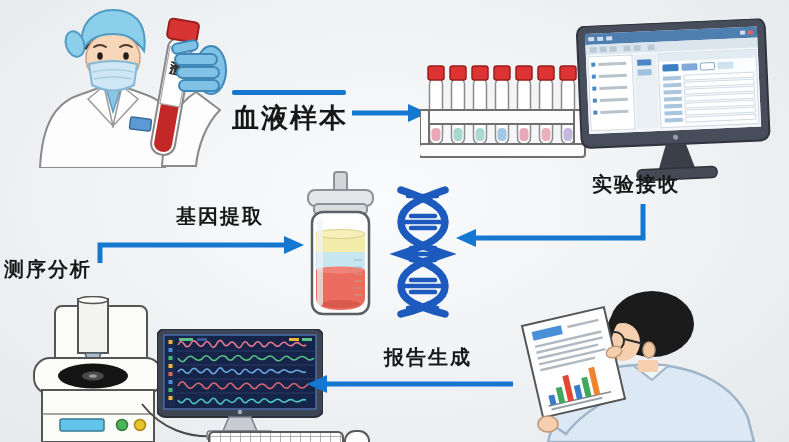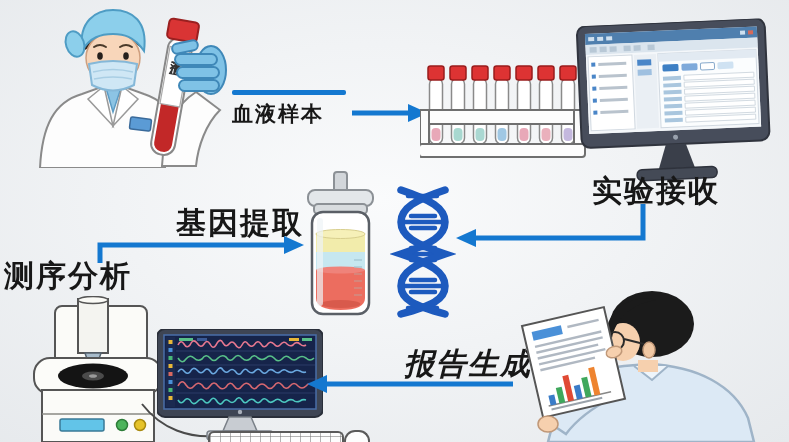--- a/index.html
+++ b/index.html
@@ -3,21 +3,21 @@
 <meta charset="utf-8">
 <style>
   html,body{margin:0;padding:0;}
   .stage{
     position:relative;width:789px;height:442px;overflow:hidden;
     background:radial-gradient(ellipse at 48% 45%, #fafbfc 0%, #f1f3f5 45%, #e6e9ec 100%);
     font-family:"Liberation Sans","DejaVu Sans",sans-serif;
   }
   .abs{position:absolute;}
   .flow-label{
-    position:absolute;font-weight:700;font-size:30px;letter-spacing:2px;
+    position:absolute;font-weight:700;font-size:20px;letter-spacing:2px;
     color:#171717;white-space:nowrap;
   }
   .accent-bar{position:absolute;background:#1478d0;border-radius:2px;}
   .keyboard{
     position:absolute;background:#fdfdfd;border:2px solid #5a5a5a;border-bottom:none;
     border-radius:6px 6px 0 0;
     background-image:
       repeating-linear-gradient(90deg, rgba(120,120,120,.55) 0 1.5px, transparent 1.5px 10px),
       repeating-linear-gradient(0deg, rgba(120,120,120,.55) 0 1.5px, transparent 1.5px 7px);
   }
@@ -69,21 +69,21 @@
       <g fill="#7fc2e6" stroke="#3f88b8" stroke-width="2">
         <rect x="163" y="48" width="42" height="11" rx="5.5"></rect>
         <rect x="165" y="61" width="42" height="11" rx="5.5"></rect>
         <rect x="167" y="74" width="40" height="11" rx="5.5"></rect>
         <rect x="160" y="36" width="26" height="10" rx="5" transform="rotate(-12 173 41)"></rect>
       </g>
     </svg>
   </div>
 
   <div class="accent-bar" style="left:232px;top:90px;width:114px;height:5px;"></div>
-  <div class="flow-label" style="left:232px;top:100px;font-size:21px;">血液样本</div>
+  <div class="flow-label" style="left:232px;top:100px;font-size:27px;">血液样本</div>
   <div class="abs" style="left:350px;top:101px;">
     <svg width="80" height="24" viewBox="0 0 80 24">
       <line x1="2" y1="12" x2="58" y2="12" stroke="#1478d0" stroke-width="5"></line>
       <polygon points="58,3 78,12 58,21" fill="#1478d0"></polygon>
     </svg>
   </div>
 
   <div class="abs" style="left:420px;top:58px;">
     <svg width="168" height="102" viewBox="0 0 168 102">
       <g>
@@ -328,21 +328,21 @@
       </g>
       <circle cx="83" cy="83" r="2.2" fill="#aab0ba"></circle>
       <path d="M72,88 L94,88 L100,102 L66,102 Z" fill="#c8ccd2" stroke="#7a8088" stroke-width="1.5"></path>
       <rect x="50" y="102" width="66" height="9" rx="3" fill="#d2d6dc" stroke="#7a8088" stroke-width="1.5"></rect>
     </svg>
   </div>
 
   <div class="keyboard" style="left:208px;top:431px;width:132px;height:11px;"></div>
   <div class="mouse" style="left:344px;top:430px;width:22px;height:12px;"></div>
 
-  <div class="flow-label" style="left:404px;top:344px;font-style:italic;">报告生成</div>
+  <div class="flow-label" style="left:384px;top:344px;">报告生成</div>
   <div class="abs" style="left:303px;top:372px;">
     <svg width="215" height="24" viewBox="0 0 215 24">
       <line x1="210" y1="12" x2="22" y2="12" stroke="#1478d0" stroke-width="5"></line>
       <polygon points="24,3 4,12 24,21" fill="#1478d0"></polygon>
     </svg>
   </div>
 
   <div class="abs" style="left:502px;top:286px;">
     <svg width="287" height="156" viewBox="0 0 287 156">
 

